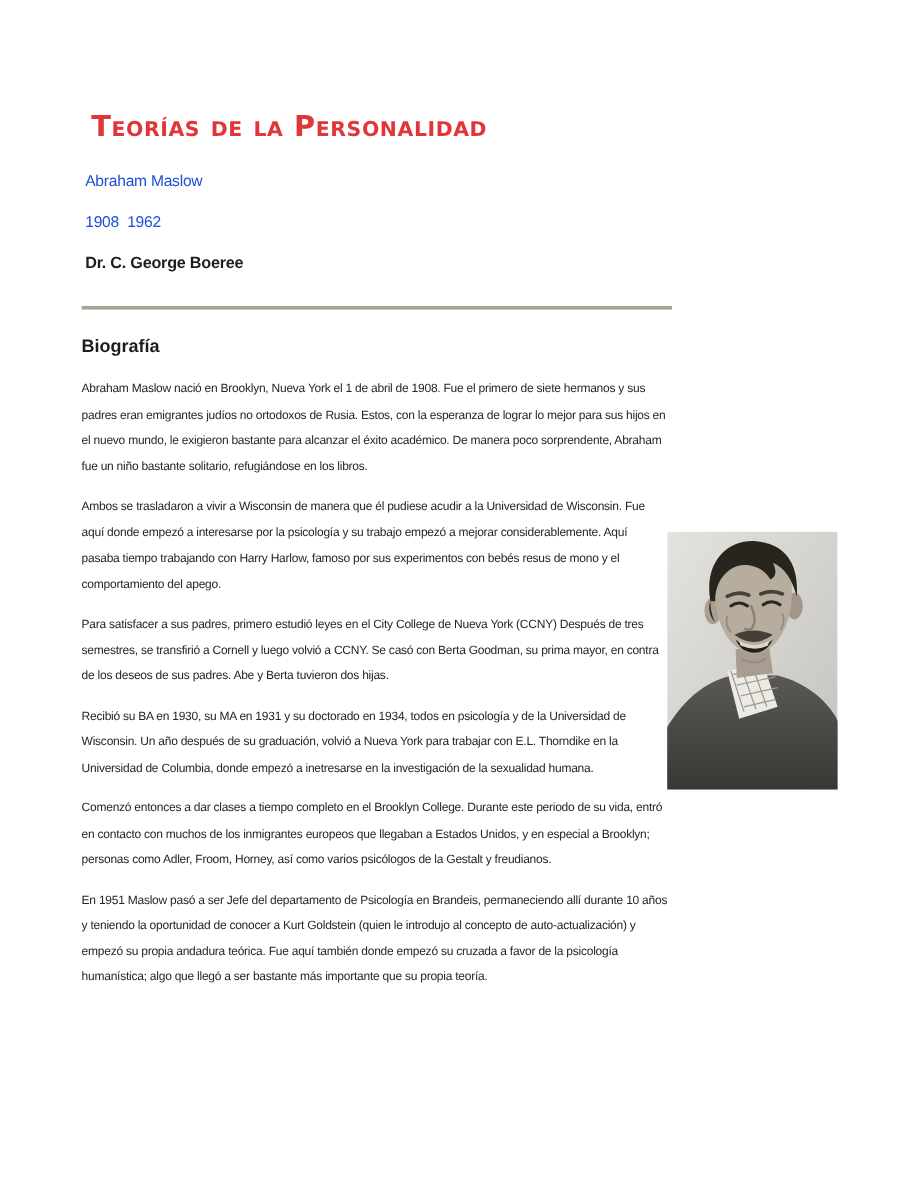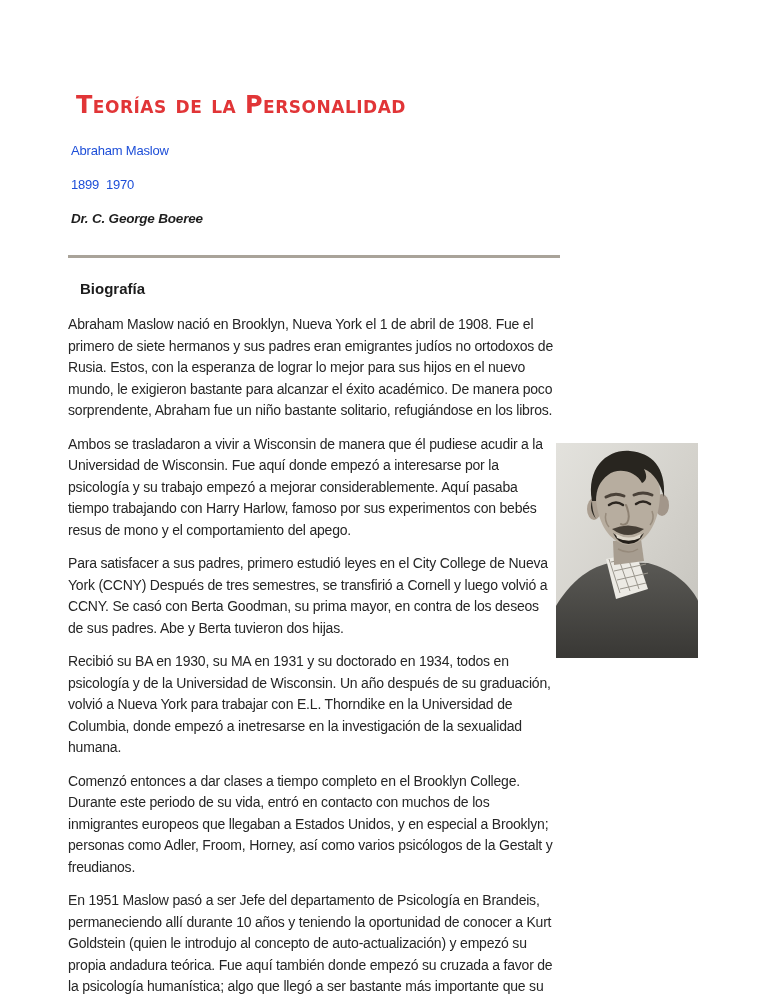--- a/index.html
+++ b/index.html
@@ -31,59 +31,58 @@
     font-size: 13px;
     line-height: 14px;
     letter-spacing: -0.2px;
     white-space: pre-wrap;
     color: #1d4ed8;
   }
   .meta.bold {
     font-weight: bold;
     font-size: 13.5px;
     color: #1e1e1e;
-    font-style: italic;
   }
   .divider {
     border: none;
     height: 3px;
     background: #a9a399;
     margin: 29px 0 0 0;
   }
   .section-heading {
-    margin: 23px 0 17px 12px;
+    margin: 23px 0 17px 0;
     font-size: 15px;
     line-height: 16px;
     font-weight: bold;
     color: #1c1c1c;
   }
   .body-par {
     margin: 0 0 12px 0;
-    font-size: 14px;
+    font-size: 10px;
     line-height: 21.5px;
     letter-spacing: -0.2px;
     color: #262626;
   }
   .beside { width: 484px; }
   .photo {
     position: absolute;
     left: 556px; top: 443px;
     width: 142px; height: 215px;
   }
   .photo svg { display: block; width: 100%; height: 100%; }
 </style>
 </head>
 <body>
 
 <div class="page">
 
   <h1 class="title">Teorías de la Personalidad</h1>
 
   <p class="meta">Abraham Maslow</p>
-  <p class="meta">1899  1970</p>
+  <p class="meta">1908  1962</p>
   <p class="meta bold">Dr. C. George Boeree</p>
 
   <hr class="divider">
 
   <h2 class="section-heading">Biografía</h2>
 
   <p class="body-par">Abraham Maslow nació en Brooklyn, Nueva York el 1 de abril de 1908. Fue el primero de siete hermanos y sus padres eran emigrantes judíos no ortodoxos de Rusia. Estos, con la esperanza de lograr lo mejor para sus hijos en el nuevo mundo, le exigieron bastante para alcanzar el éxito académico. De manera poco sorprendente, Abraham fue un niño bastante solitario, refugiándose en los libros.</p>
 
   <div class="beside">
     <p class="body-par">Ambos se trasladaron a vivir a Wisconsin de manera que él pudiese acudir a la Universidad de Wisconsin. Fue aquí donde empezó a interesarse por la psicología y su trabajo empezó a mejorar considerablemente. Aquí pasaba tiempo trabajando con Harry Harlow, famoso por sus experimentos con bebés resus de mono y el comportamiento del apego.</p>

